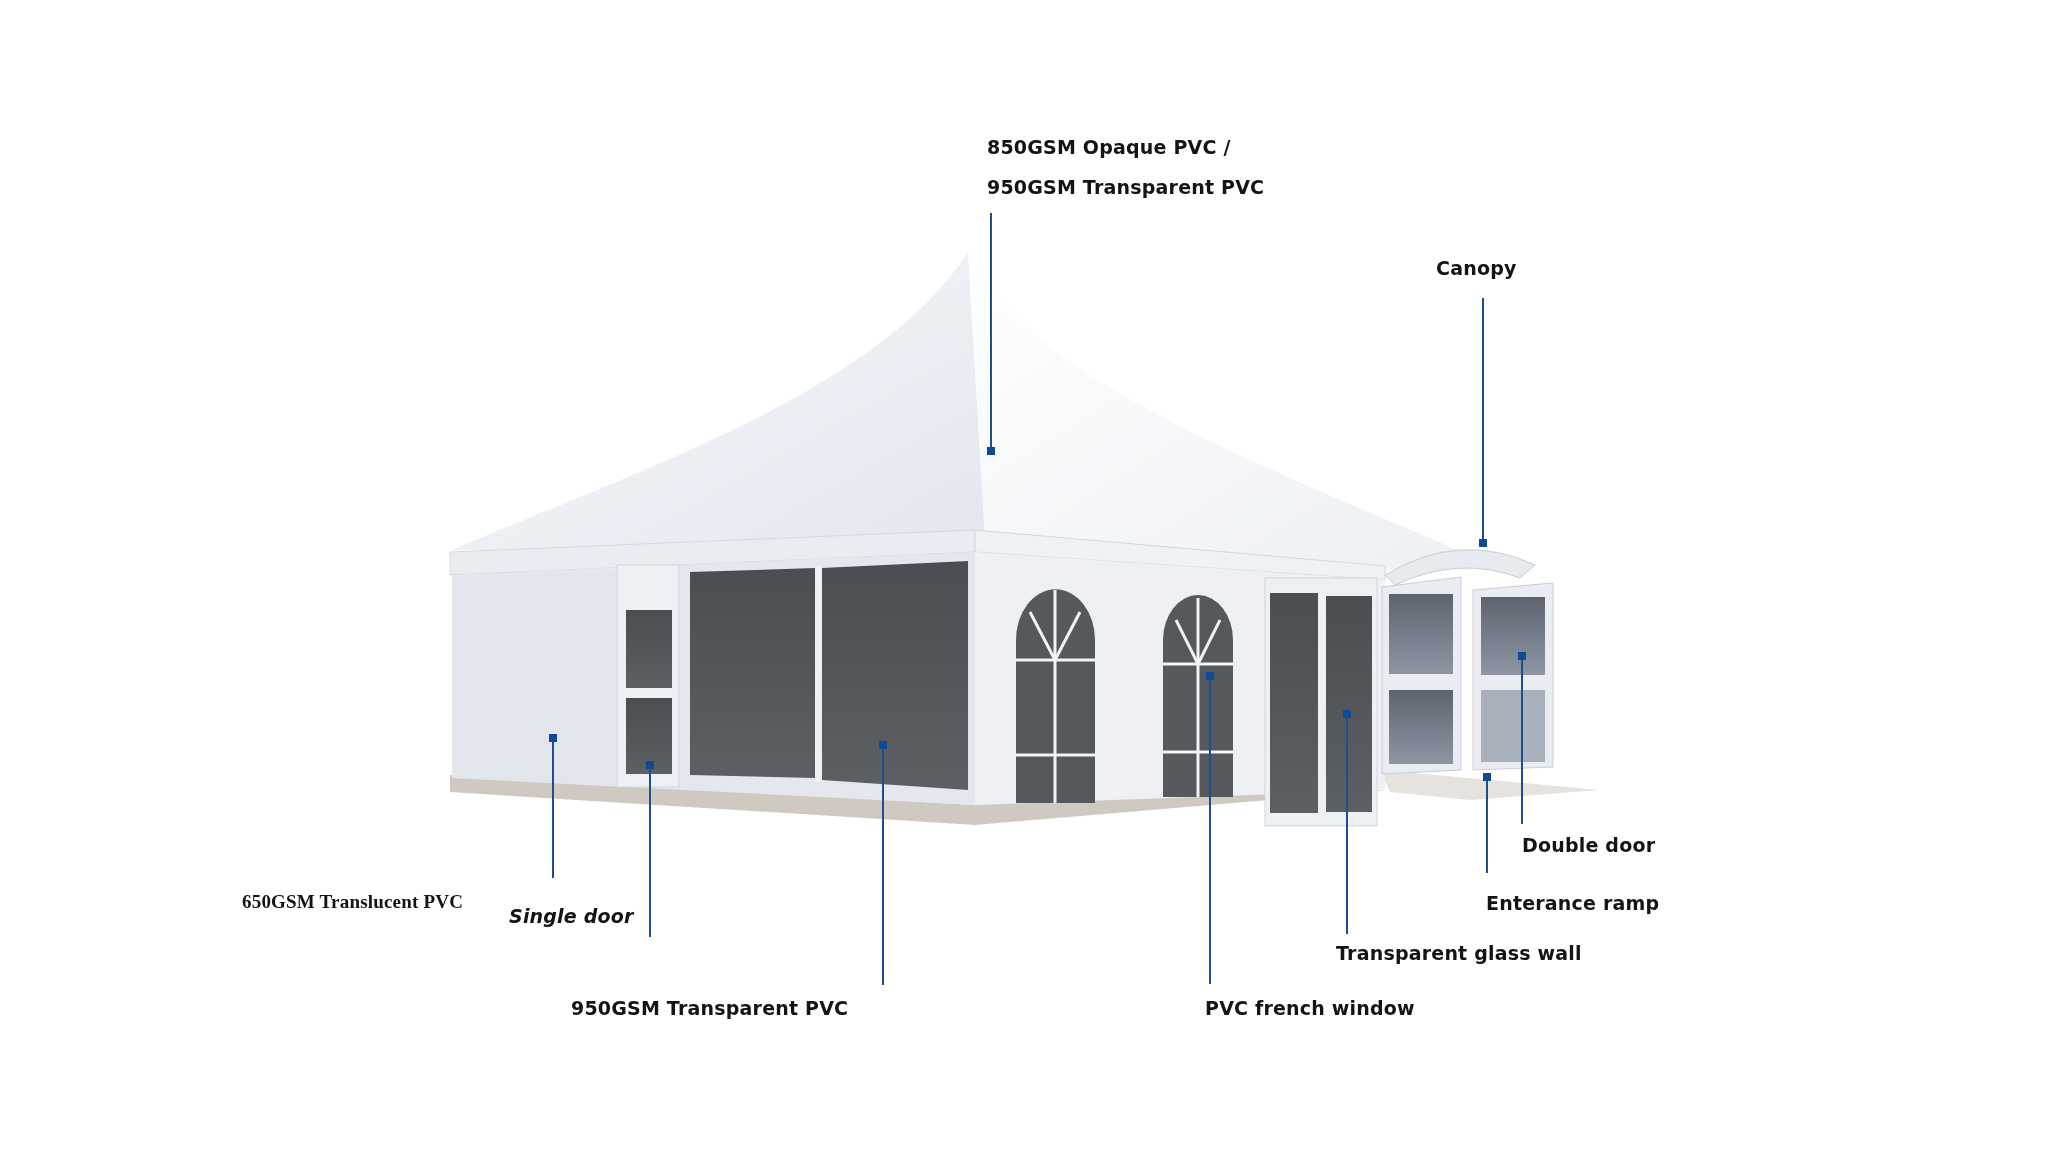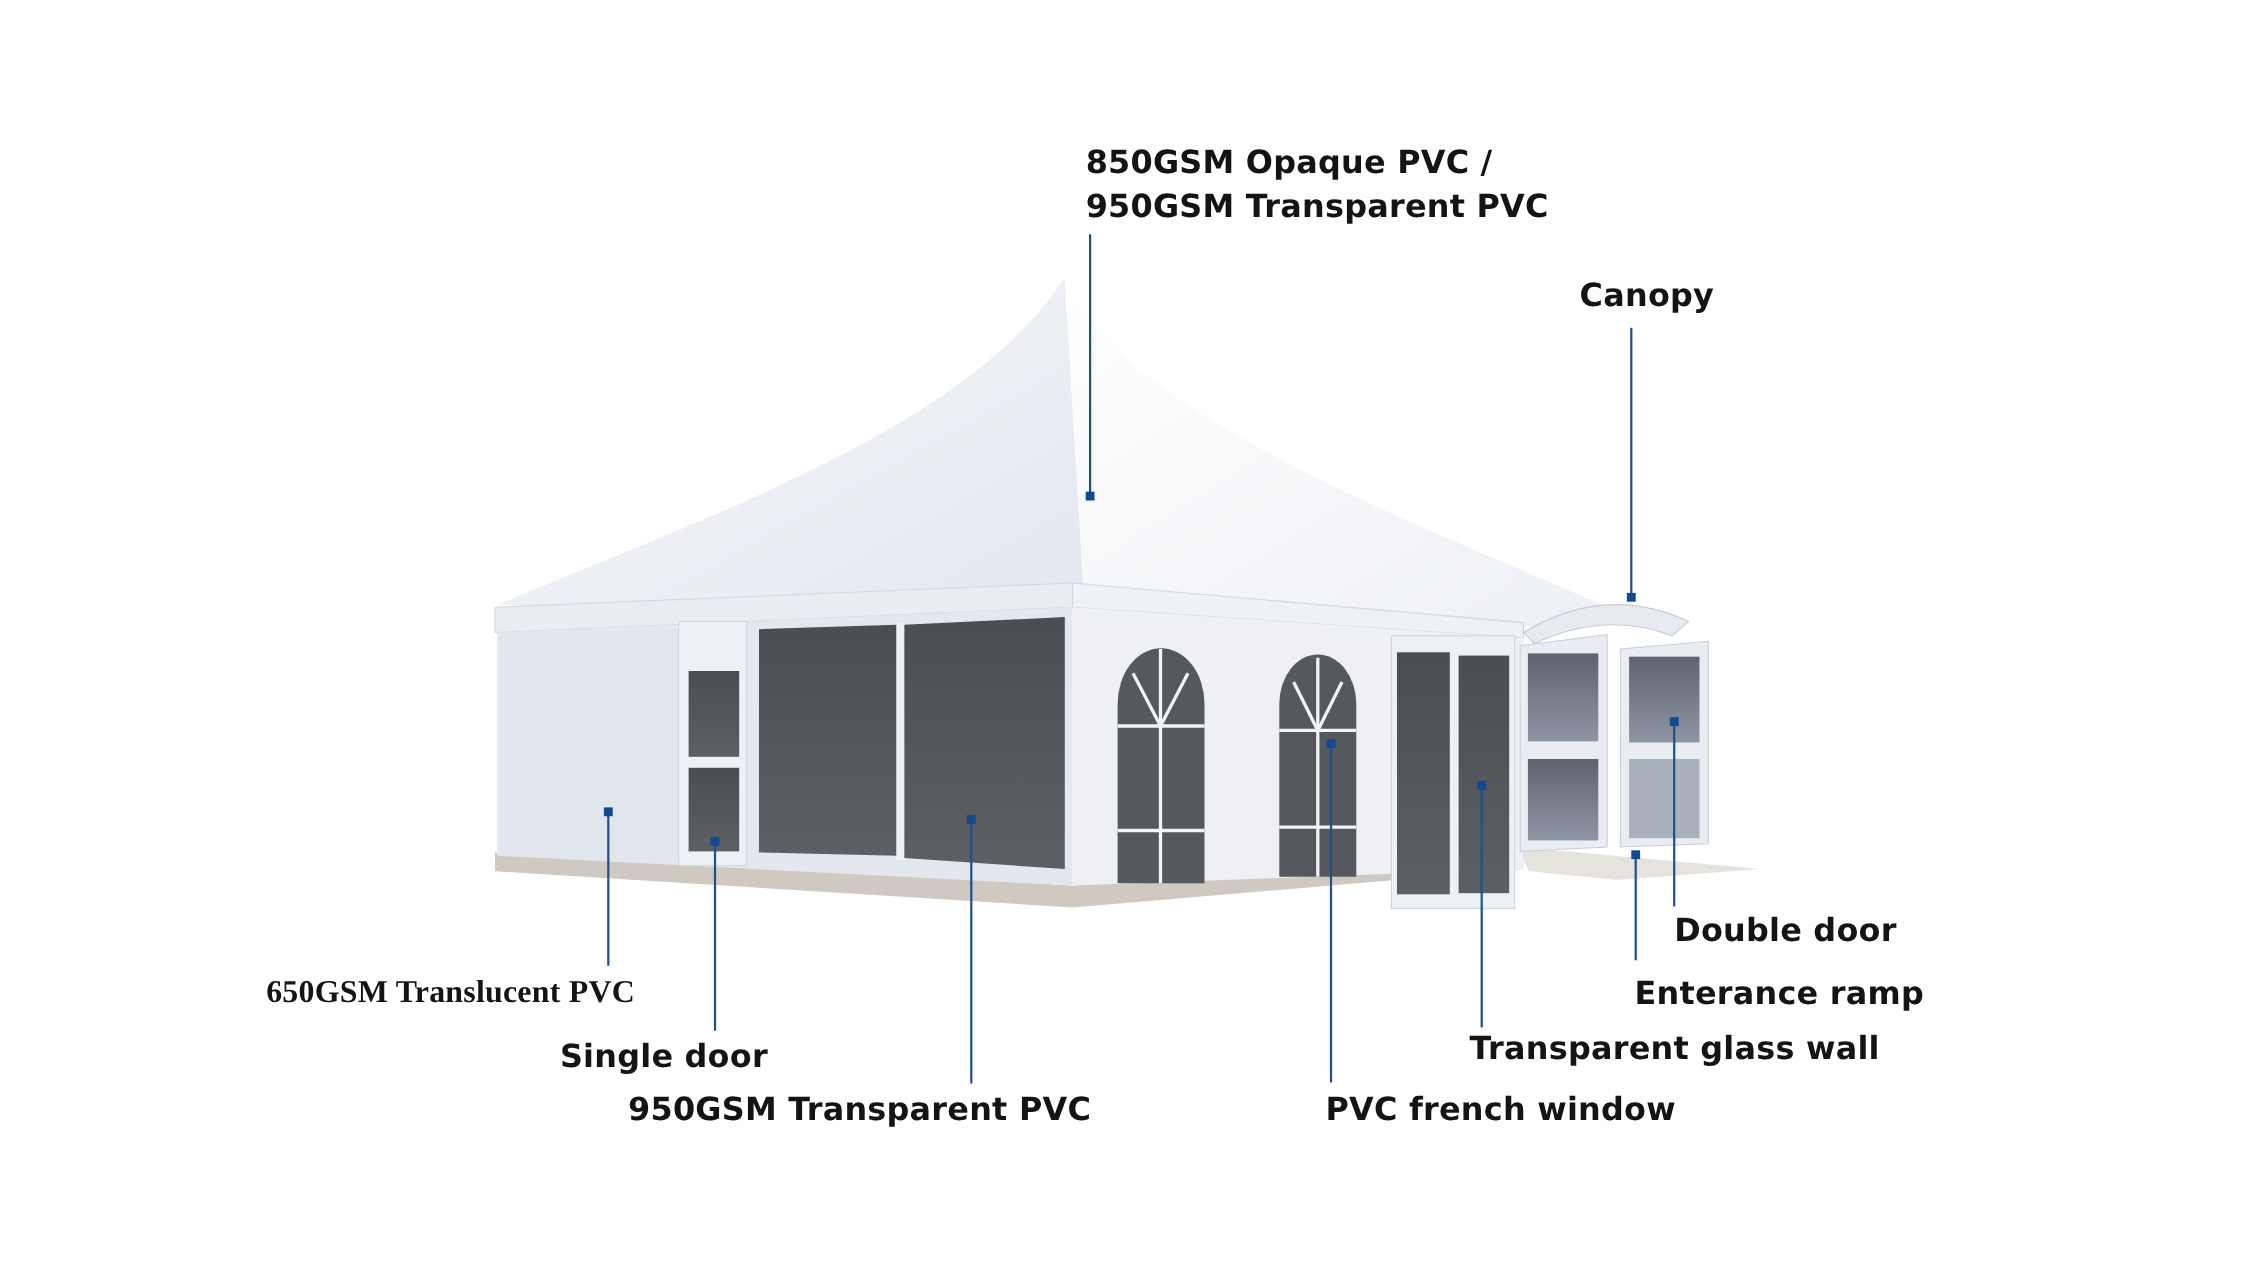--- a/index.html
+++ b/index.html
@@ -1,18 +1,18 @@
 <!DOCTYPE html>
 <html><head>
 <meta charset="utf-8">
 <style>
   html, body { margin:0; padding:0; background:#ffffff; }
   body { width:2048px; height:1152px; position:relative; overflow:hidden; font-family:"DejaVu Sans", sans-serif; }
   #stage { position:absolute; left:0; top:0; width:2048px; height:1152px; }
-  .label { position:absolute; font-size:29px; font-weight:bold; color:#141414; white-space:nowrap; line-height:40px; letter-spacing:0.2px; }
+  .label { position:absolute; font-size:19px; font-weight:bold; color:#141414; white-space:nowrap; line-height:40px; letter-spacing:0.2px; }
   .leader { position:absolute; width:2px; background:#1d4f8f; }
   .marker { position:absolute; width:8px; height:8px; background:#0e4a96; }
   svg { position:absolute; left:0; top:0; }
 </style>
 </head>
 <body>
 
 <div id="stage">
 
   <svg width="2048" height="1152" viewBox="0 0 2048 1152">
@@ -119,19 +119,19 @@
   <div class="leader" style="left:1521px; top:656px; height:168px;"></div>
   <div class="marker" style="left:1518px; top:652px;"></div>
 
   <div class="leader" style="left:1486px; top:777px; height:96px;"></div>
   <div class="marker" style="left:1483px; top:773px;"></div>
 
   <div class="label" style="left:987px; top:127px;">850GSM Opaque PVC /</div>
   <div class="label" style="left:987px; top:167px;">950GSM Transparent PVC</div>
   <div class="label" style="left:1436px; top:248px;">Canopy</div>
   <div class="label" style="left:242px; top:882px;font-family:Liberation Serif, serif;">650GSM Translucent PVC</div>
-  <div class="label" style="left:509px; top:940px;">Single door</div>
+  <div class="label" style="left:509px; top:896px;font-style:italic;">Single door</div>
   <div class="label" style="left:571px; top:988px;">950GSM Transparent PVC</div>
   <div class="label" style="left:1336px; top:933px;">Transparent glass wall</div>
   <div class="label" style="left:1205px; top:988px;">PVC french window</div>
   <div class="label" style="left:1522px; top:825px;text-align:center;">Double door</div>
   <div class="label" style="left:1486px; top:883px;text-align:center;">Enterance ramp</div>
 </div>
 
 </body></html>

